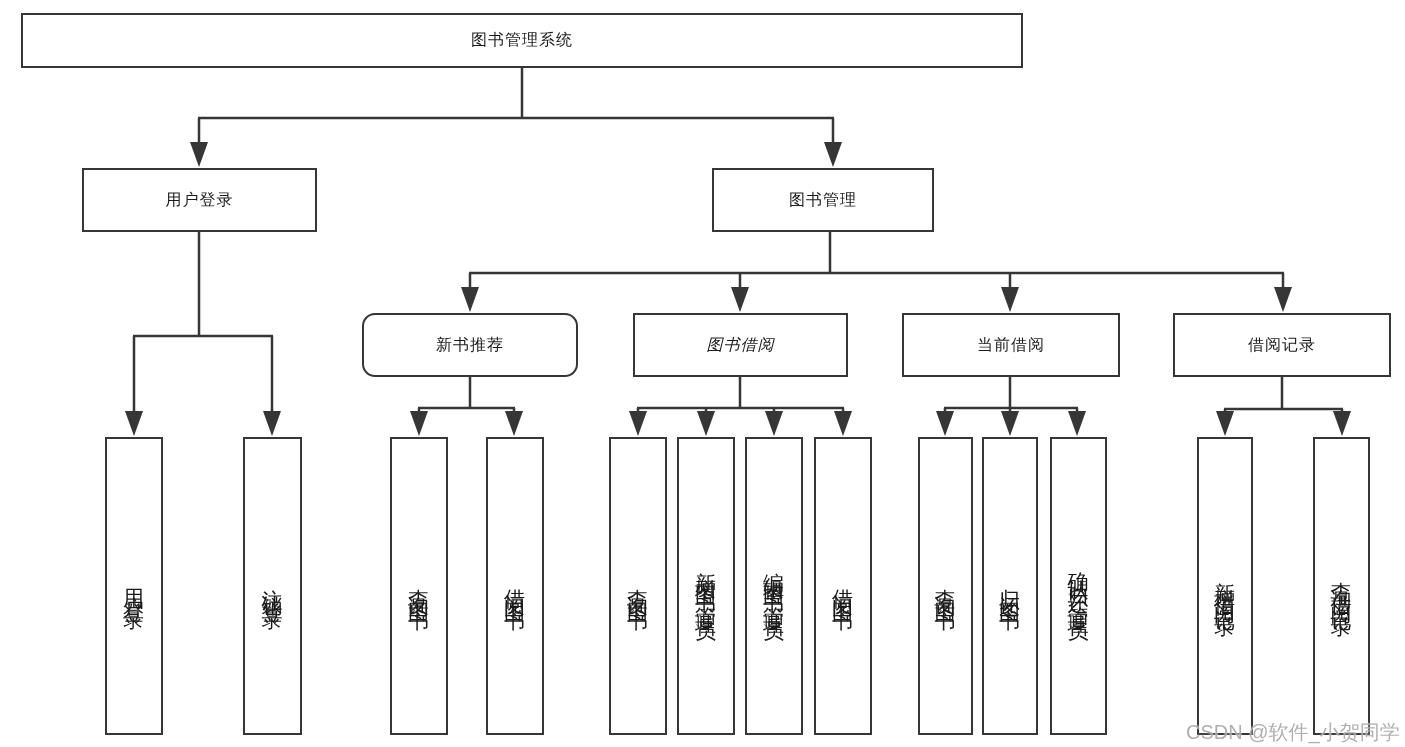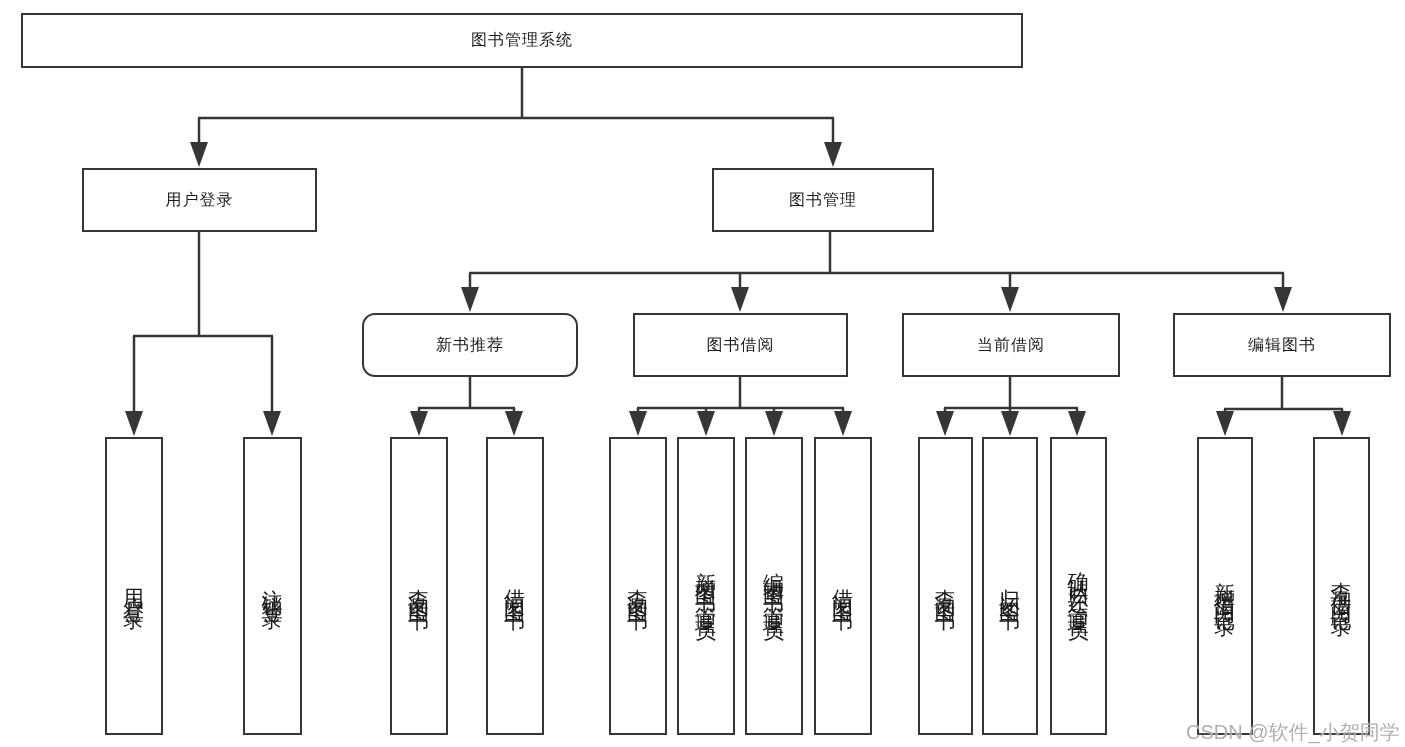--- a/index.html
+++ b/index.html
@@ -121,23 +121,23 @@
       </g>
     </g>
   </svg>
 
   <div class="box h" style="left:21px;top:13px;width:1002px;height:55px;">图书管理系统</div>
 
   <div class="box h" style="left:82px;top:168px;width:235px;height:64px;">用户登录</div>
   <div class="box h" style="left:712px;top:168px;width:222px;height:64px;">图书管理</div>
 
   <div class="box h" style="left:362px;top:313px;width:216px;height:64px;border-radius:13px;">新书推荐</div>
-  <div class="box h" style="left:633px;top:313px;width:215px;height:64px;">图书借阅</div>
+  <div class="box h" style="left:633px;top:313px;width:215px;height:64px;font-style:italic;">图书借阅</div>
   <div class="box h" style="left:902px;top:313px;width:218px;height:64px;">当前借阅</div>
-  <div class="box h" style="left:1173px;top:313px;width:218px;height:64px;">编辑图书</div>
+  <div class="box h" style="left:1173px;top:313px;width:218px;height:64px;">借阅记录</div>
 
   <div class="box v" style="left:105px;top:437px;width:58px;height:298px;">用户登录</div>
   <div class="box v" style="left:243px;top:437px;width:59px;height:298px;">注销登录</div>
 
   <div class="box v" style="left:390px;top:437px;width:58px;height:298px;">查询图书</div>
   <div class="box v" style="left:486px;top:437px;width:58px;height:298px;">借阅图书</div>
 
   <div class="box v" style="left:609px;top:437px;width:58px;height:298px;">查询图书</div>
   <div class="box v" style="left:677px;top:437px;width:58px;height:298px;">新增图书（管理员）</div>
   <div class="box v" style="left:745px;top:437px;width:58px;height:298px;">编辑图书（管理员）</div>

